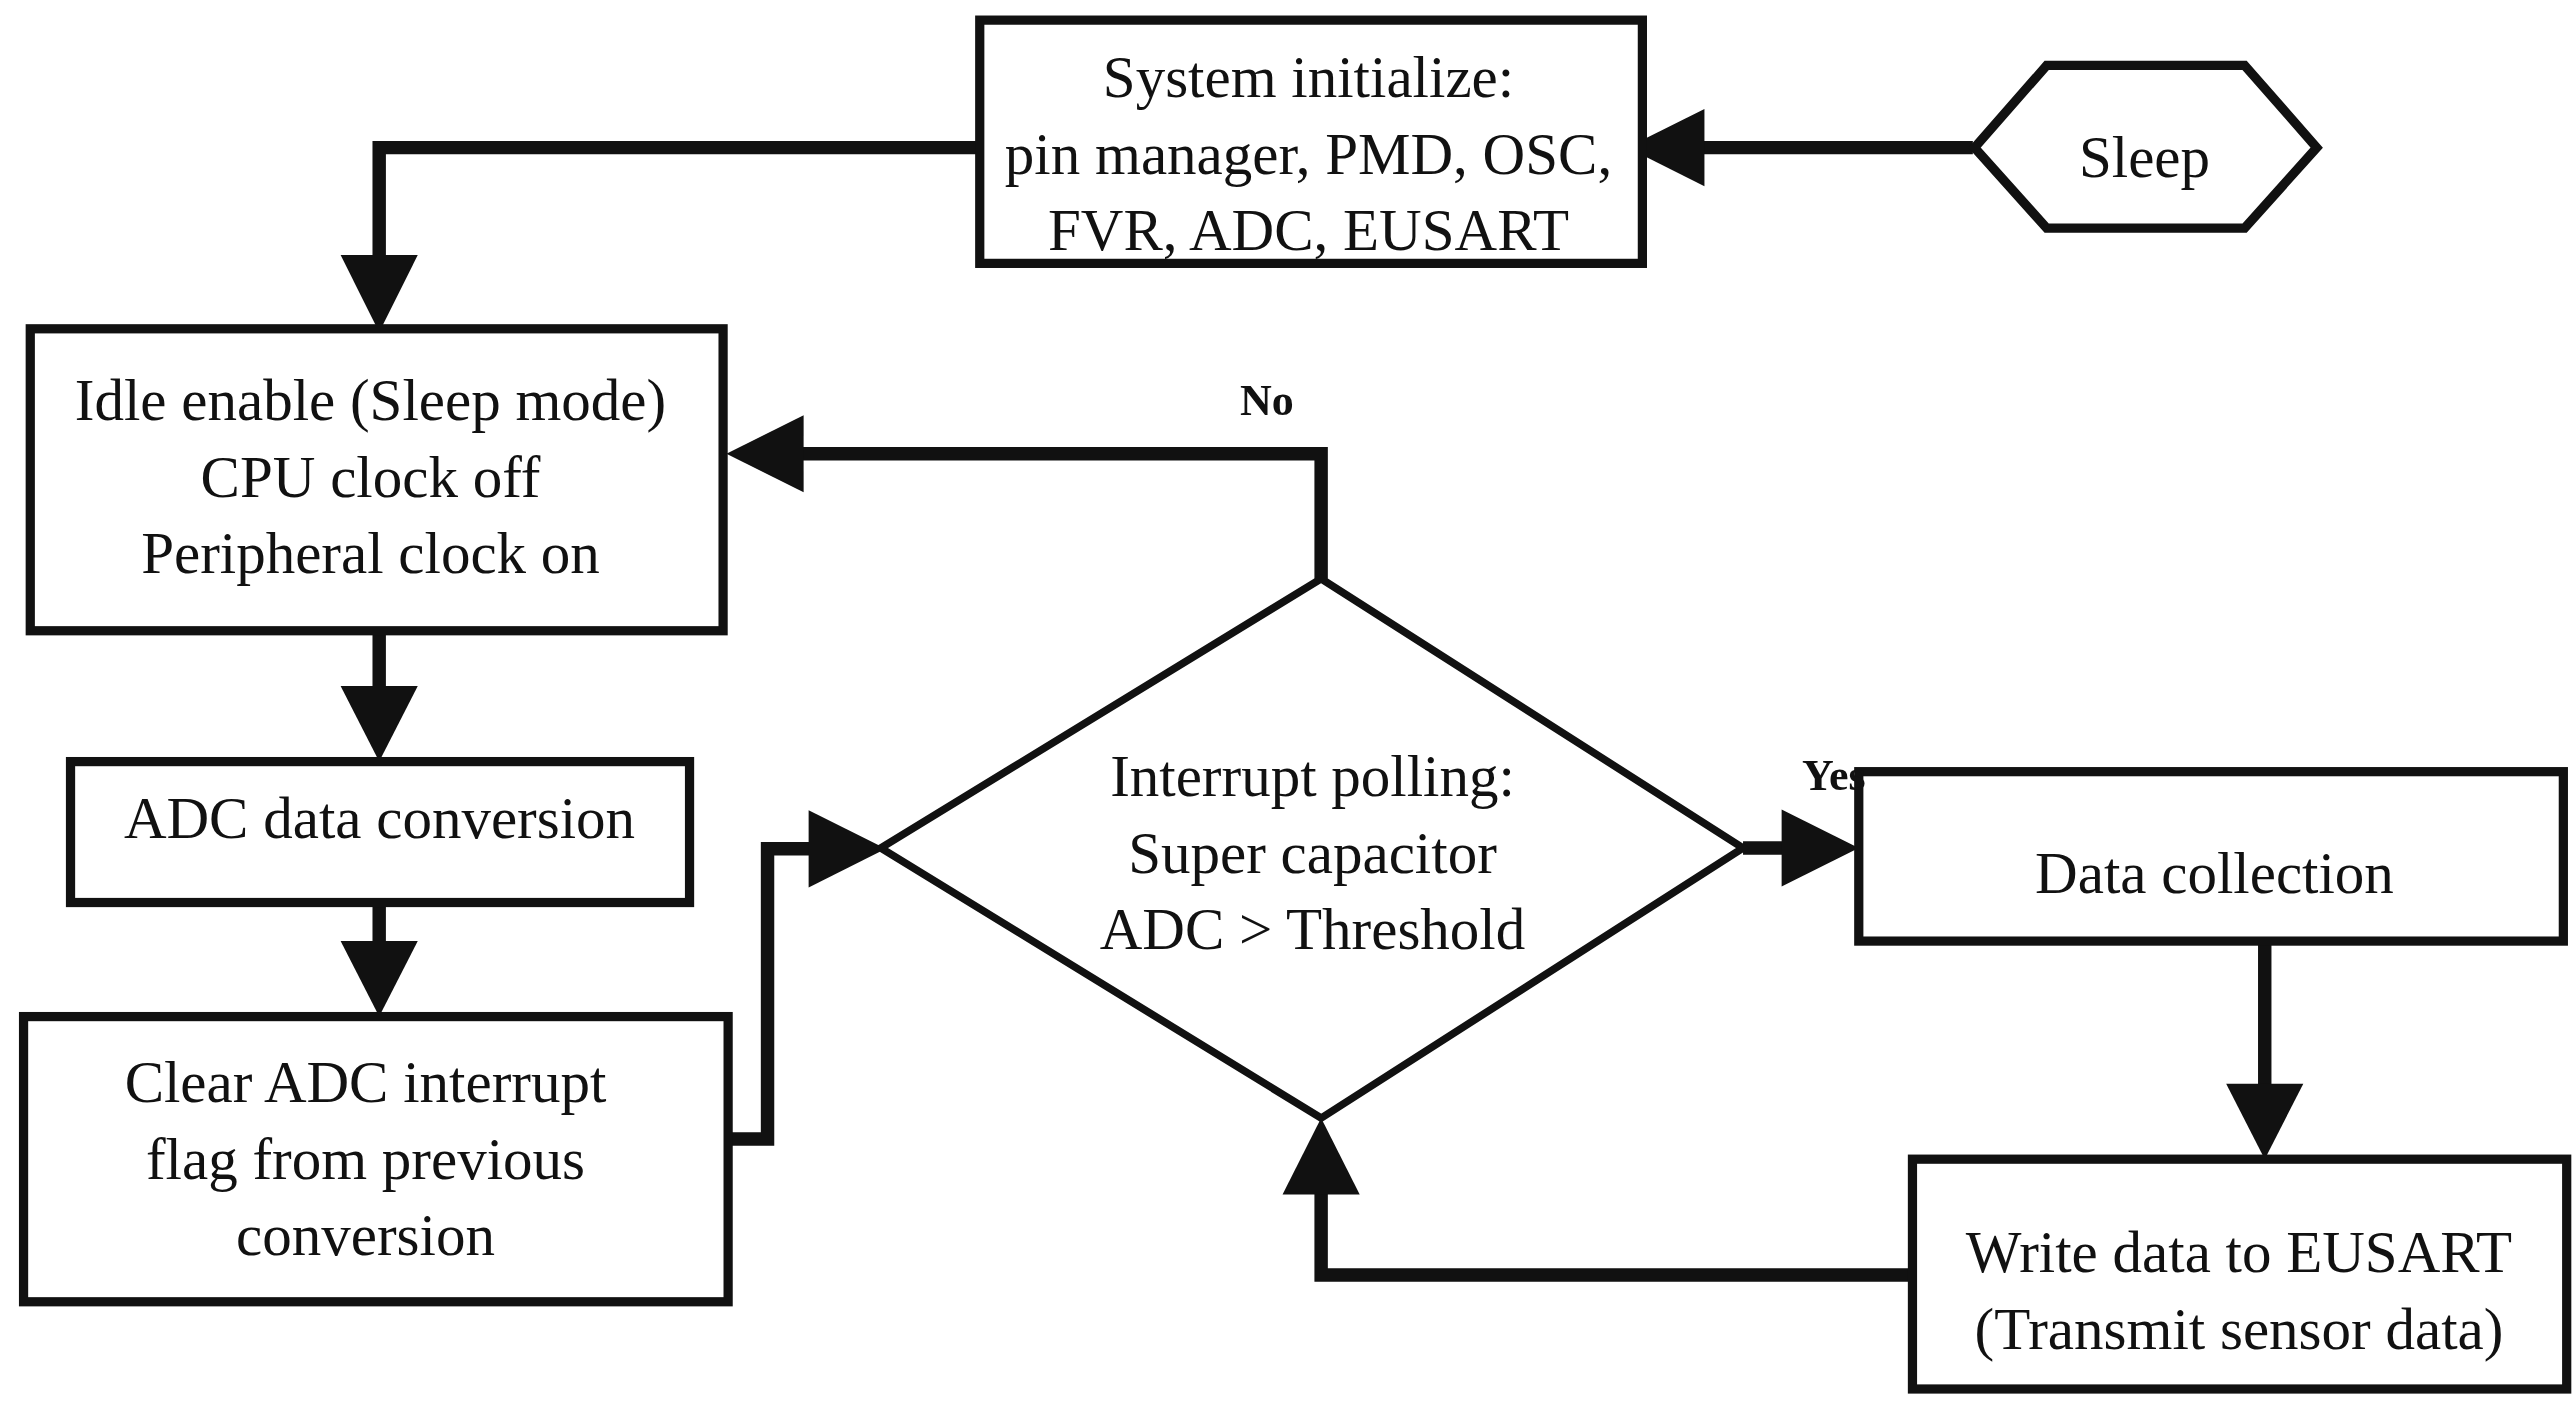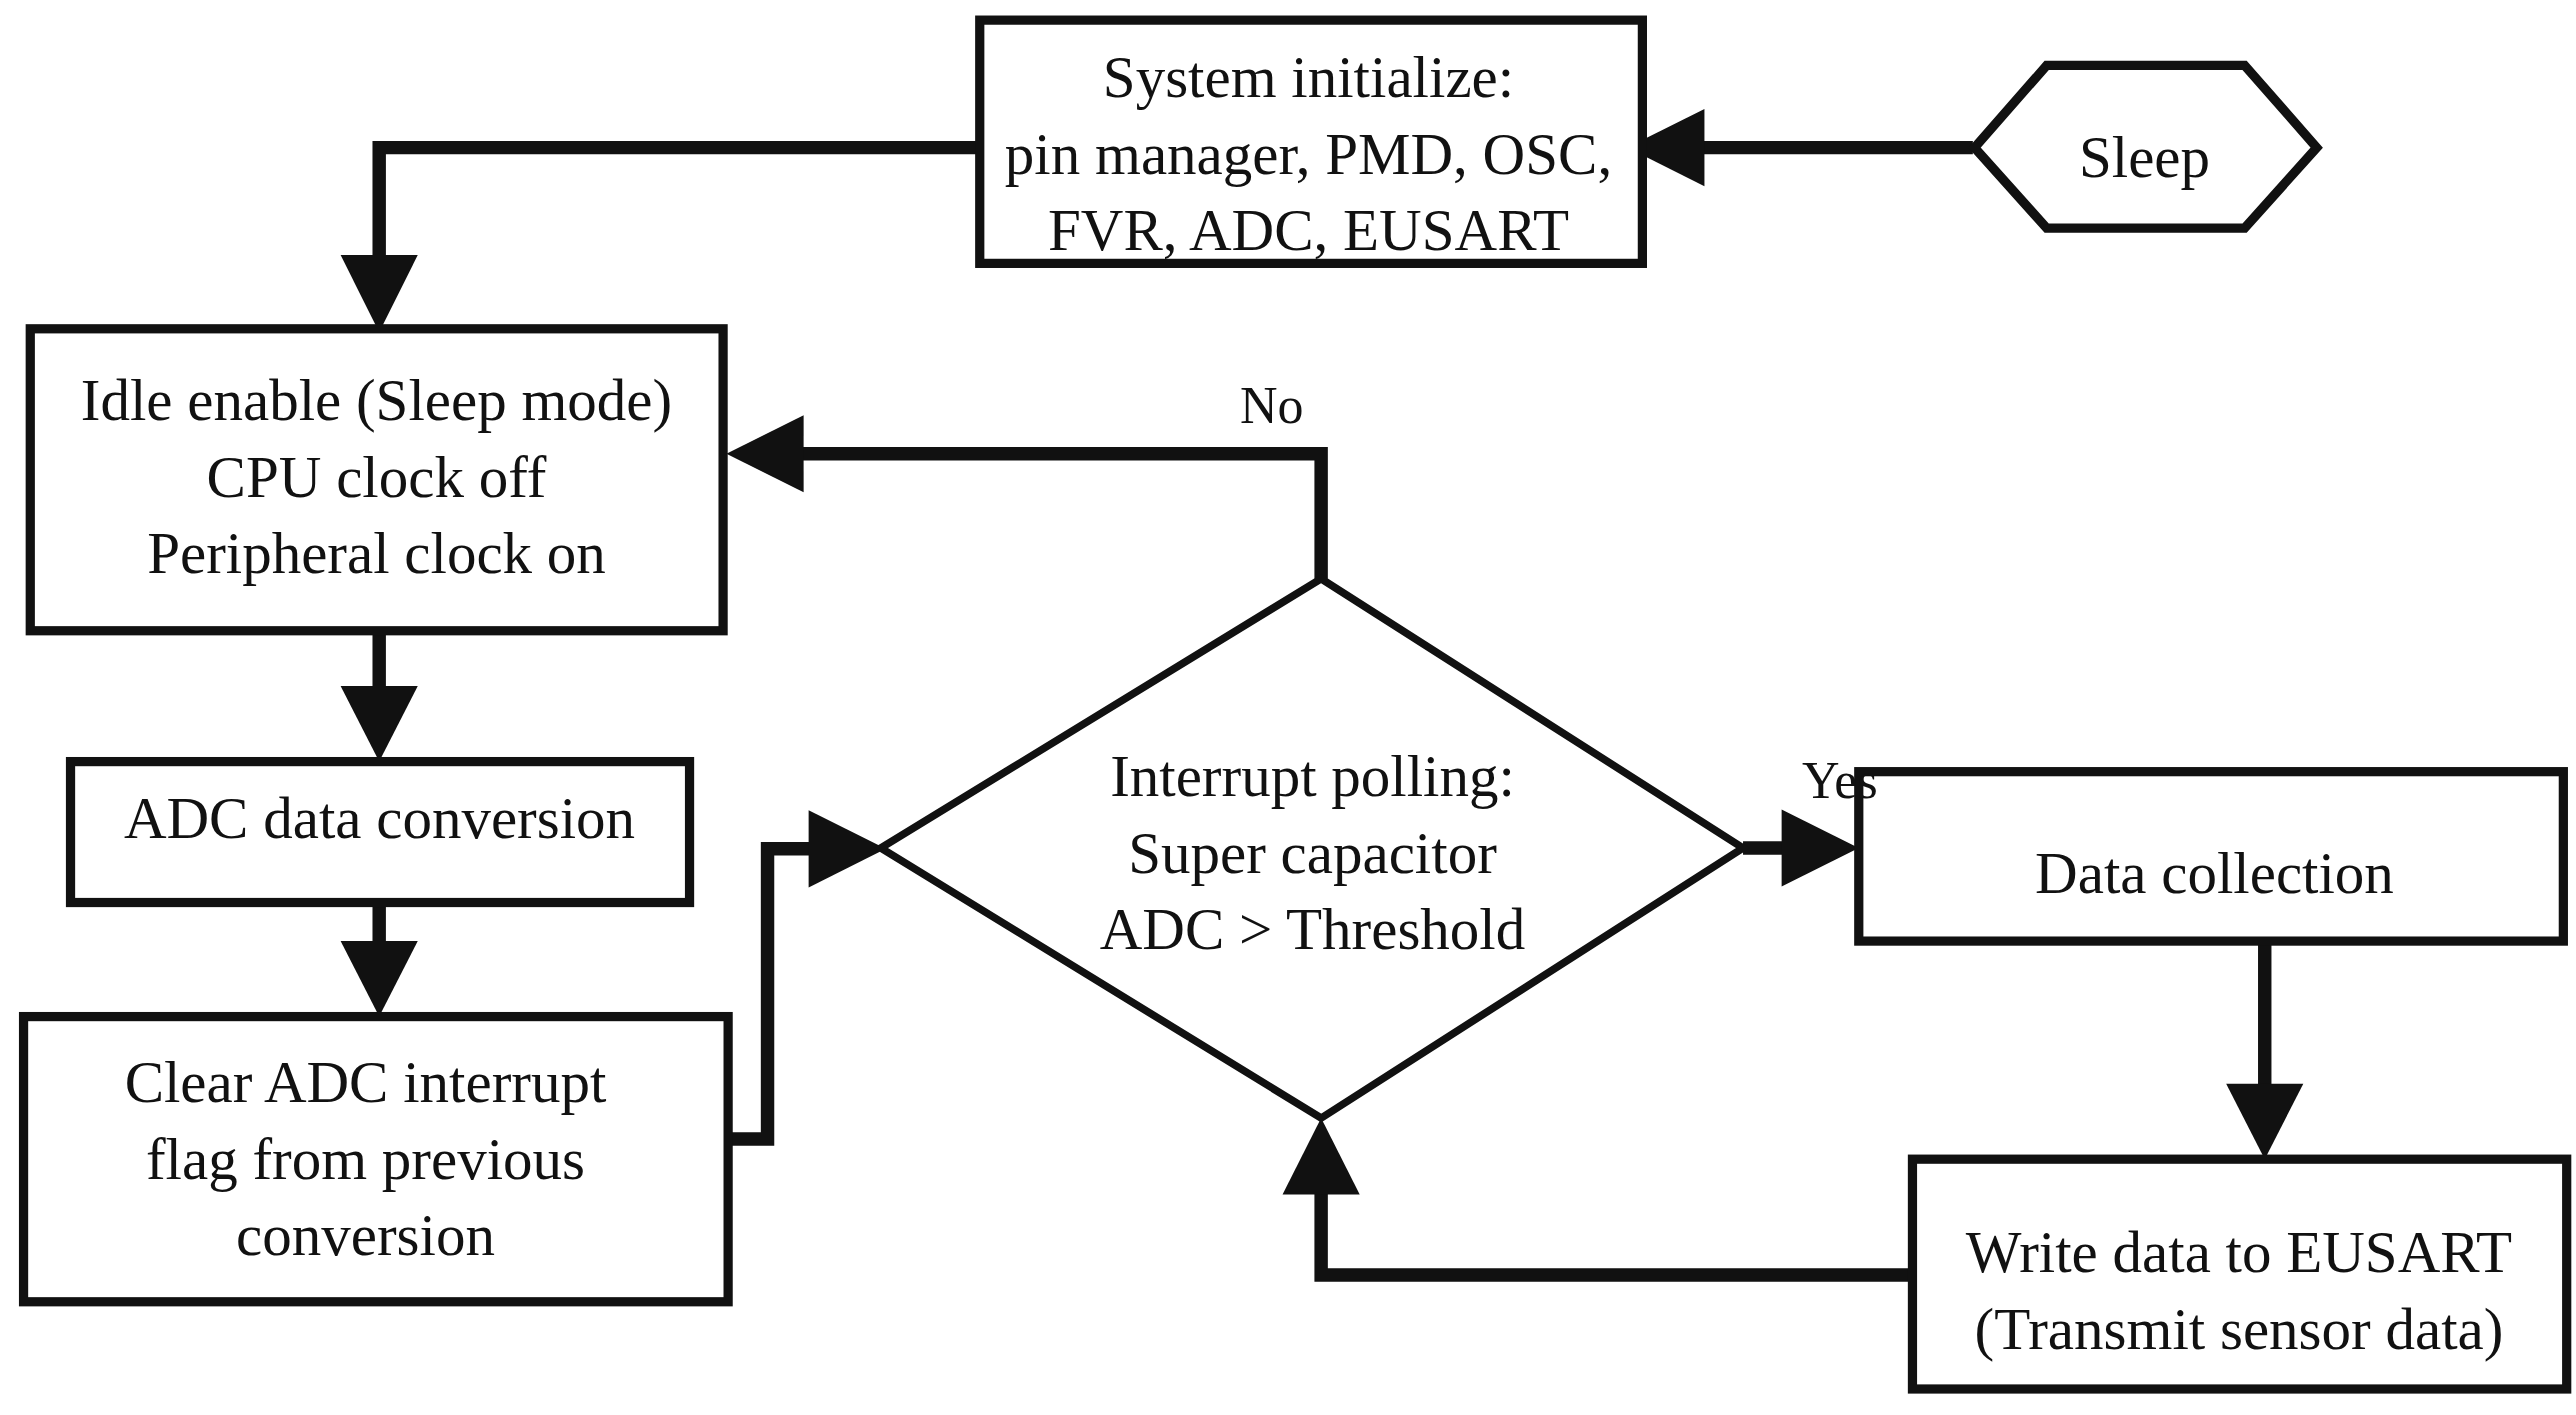--- a/index.html
+++ b/index.html
@@ -58,27 +58,28 @@
     font-size: 59px;
     line-height: 1.30;
     letter-spacing: 0px;
     white-space: pre-line;
     pointer-events: none;
   }
   .edge-label {
     position: absolute;
     color: #111111;
     font-family: "Liberation Serif", "DejaVu Serif", serif;
-    font-size: 52px;
+    font-size: 44px;
     line-height: 1.1;
+    font-weight: bold;
   }
   
   #txt-start       { left: 1975px; top: 119px;  width: 339px; }
   #txt-sysinit     { left: 977px; top: 39px;   width: 663px; }
-  #txt-idle        { left: 30px;   top: 362px;  width: 693px; }
+  #txt-idle        { left: 24px;   top: 362px;  width: 693px; }
   #txt-adcconv     { left: 70px;   top: 780px;  width: 619px; }
   #txt-clearadc    { left: 13px;   top: 1044px; width: 705px; }
   #txt-decision    { left: 1019px; top: 738px;  width: 587px; }
   #txt-datacoll    { left: 1862px; top: 835px;  width: 705px; }
   #txt-writedata   { left: 1912px; top: 1214px; width: 654px; }
   #lbl-no          { left: 1240px; top: 377px;  }
   #lbl-yes         { left: 1802px; top: 752px; text-align: center;  }
 </style>
 </head>
 <body>

